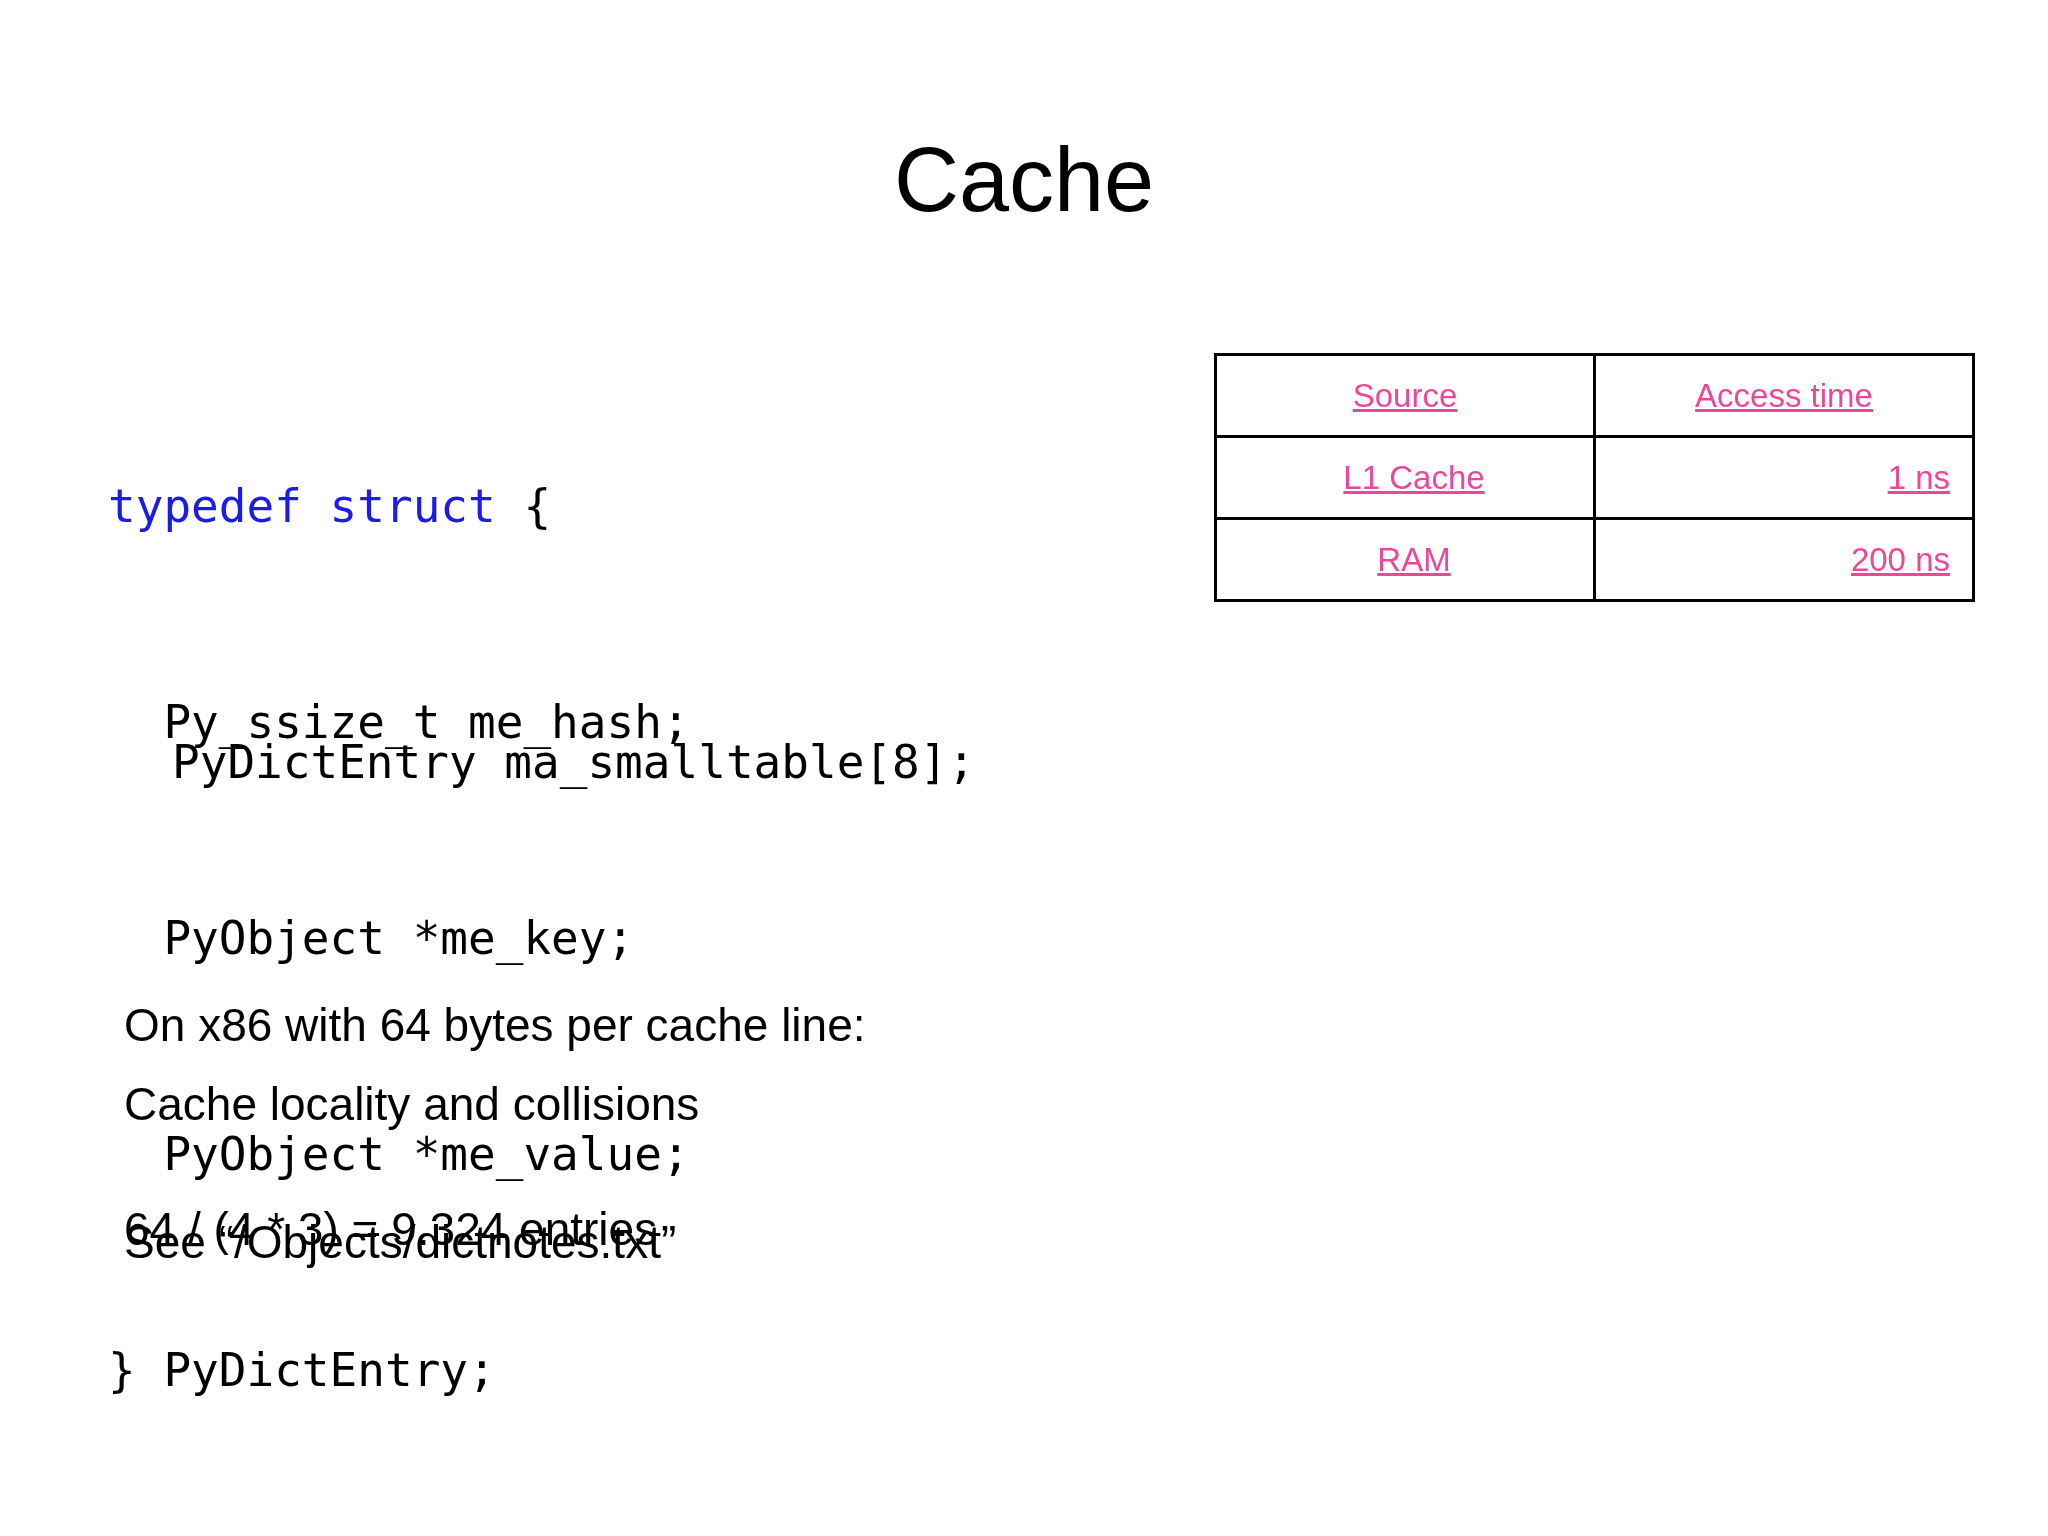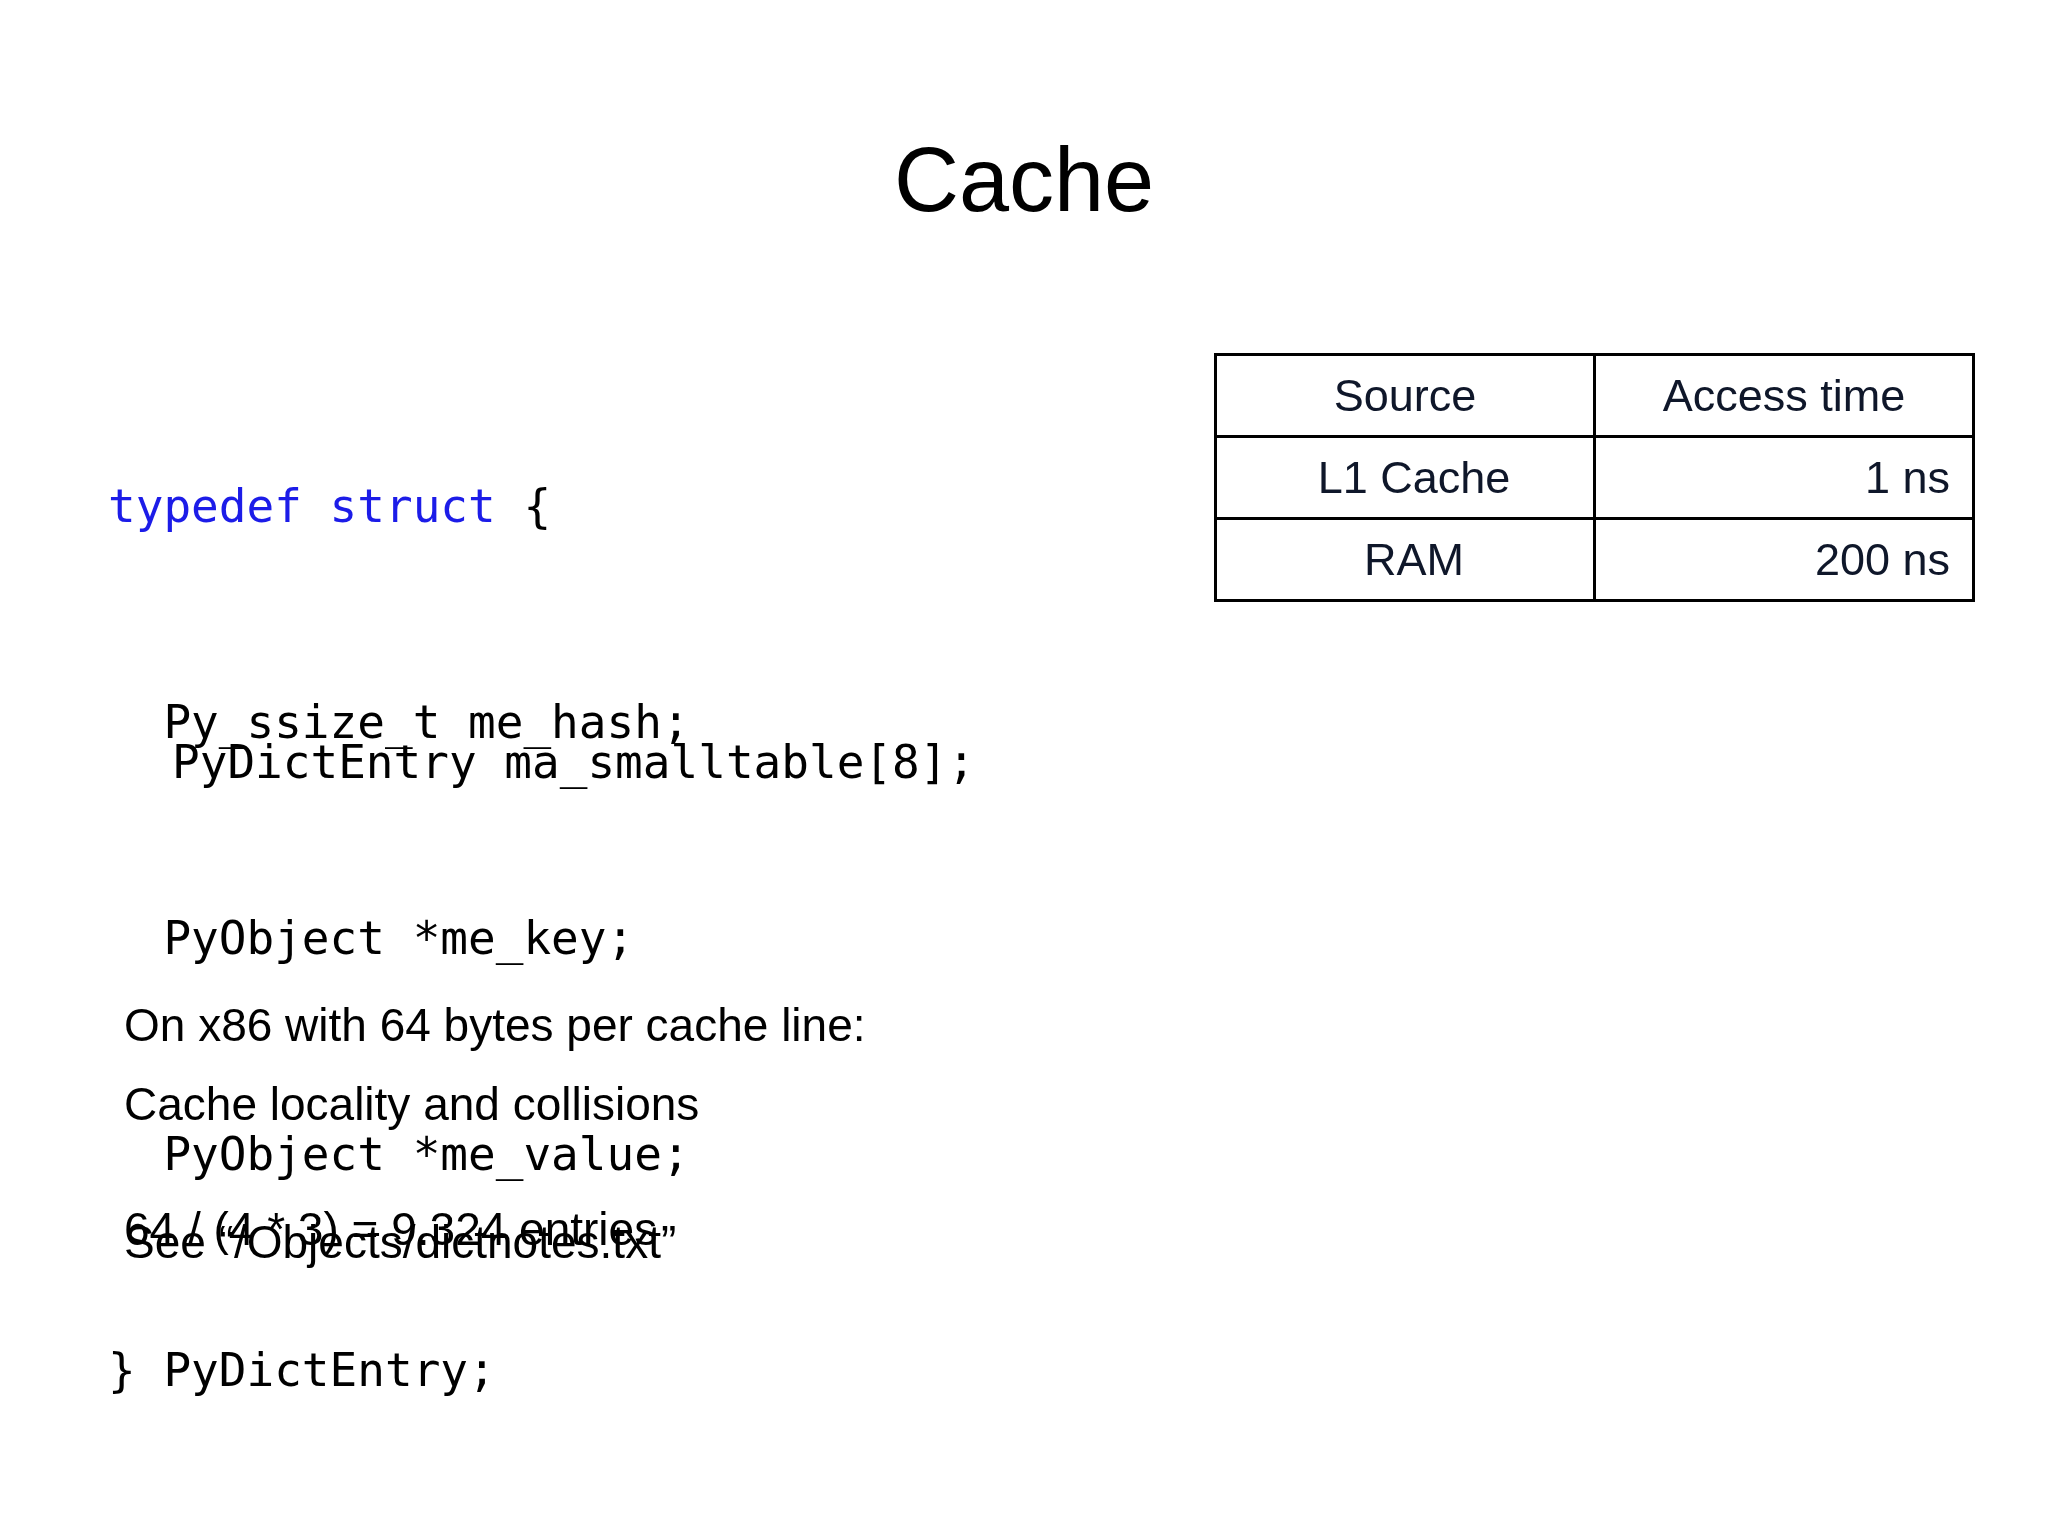--- a/index.html
+++ b/index.html
@@ -62,22 +62,23 @@
   .note-locality { top: 1070px; }
   .note-see   { top: 1208px; }
 
   .latency-table {
     position: absolute;
     left: 1214px;
     top: 353px;
     border-collapse: collapse;
     table-layout: fixed;
     width: 758px;
-    font-size: 45px;
-    color: #0f172a;
+    font-size: 33px;
+    color: #ec4899;
+    text-decoration: underline;
   }
   .latency-table col { width: 379px; }
   .latency-table th, .latency-table td {
     border: 3px solid #000000;
     height: 82px;
     vertical-align: middle;
     font-weight: 400;
     overflow: hidden;
   }
   .latency-table th { text-align: center; }

